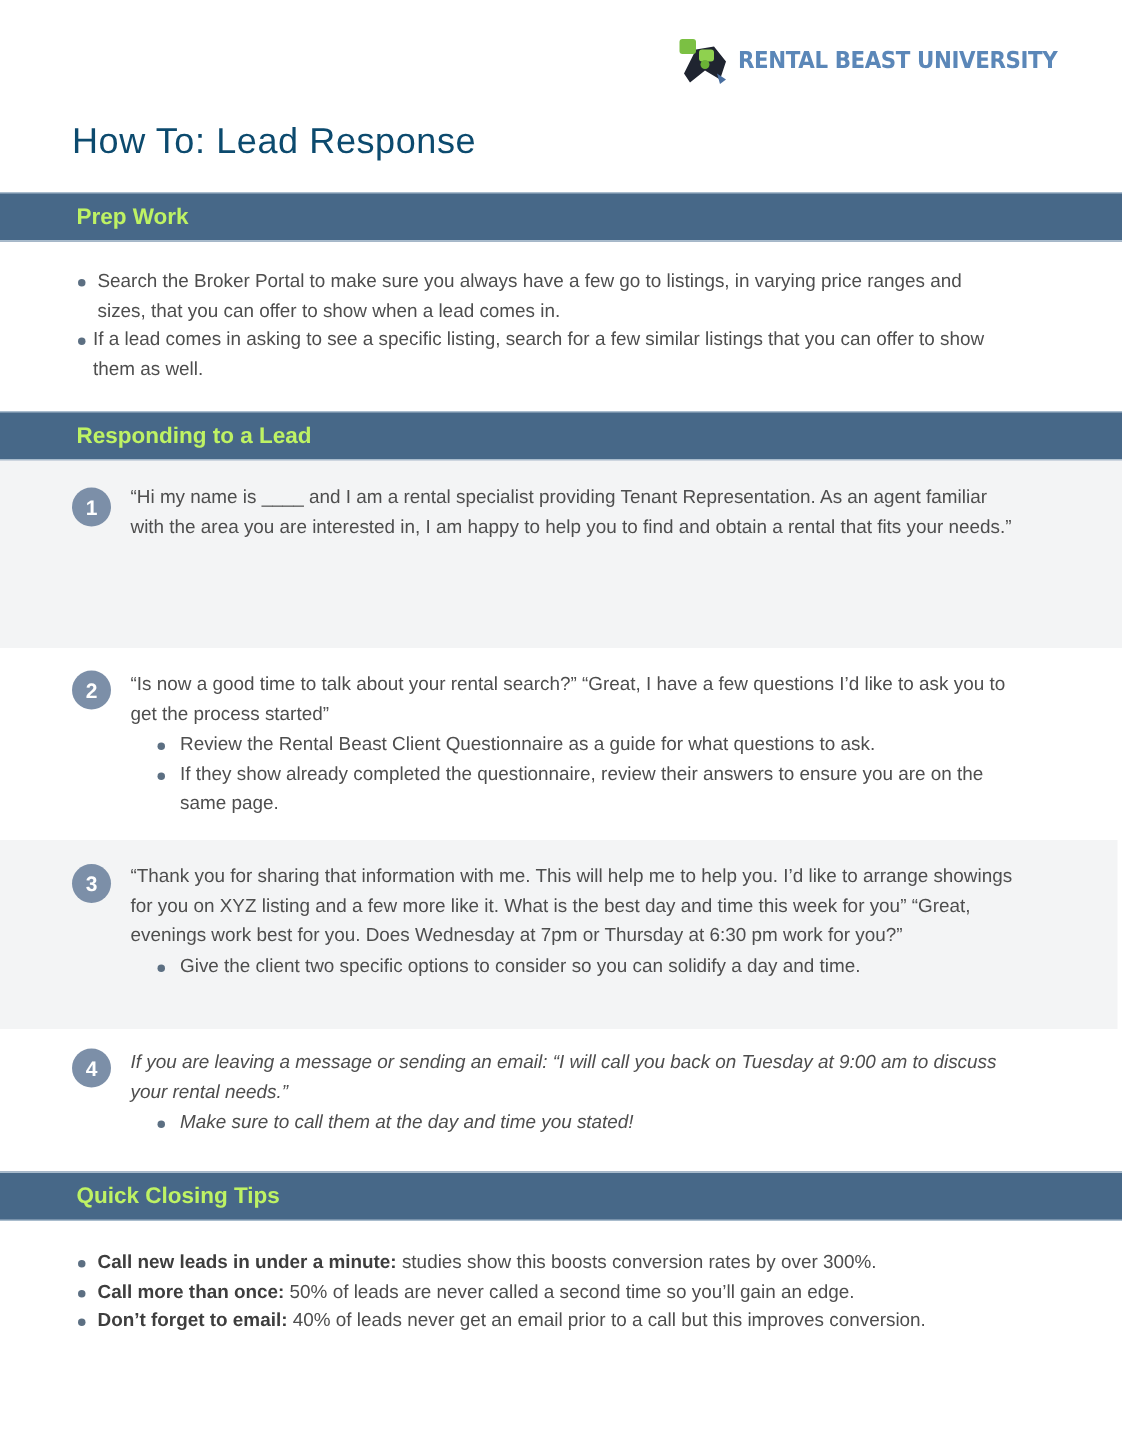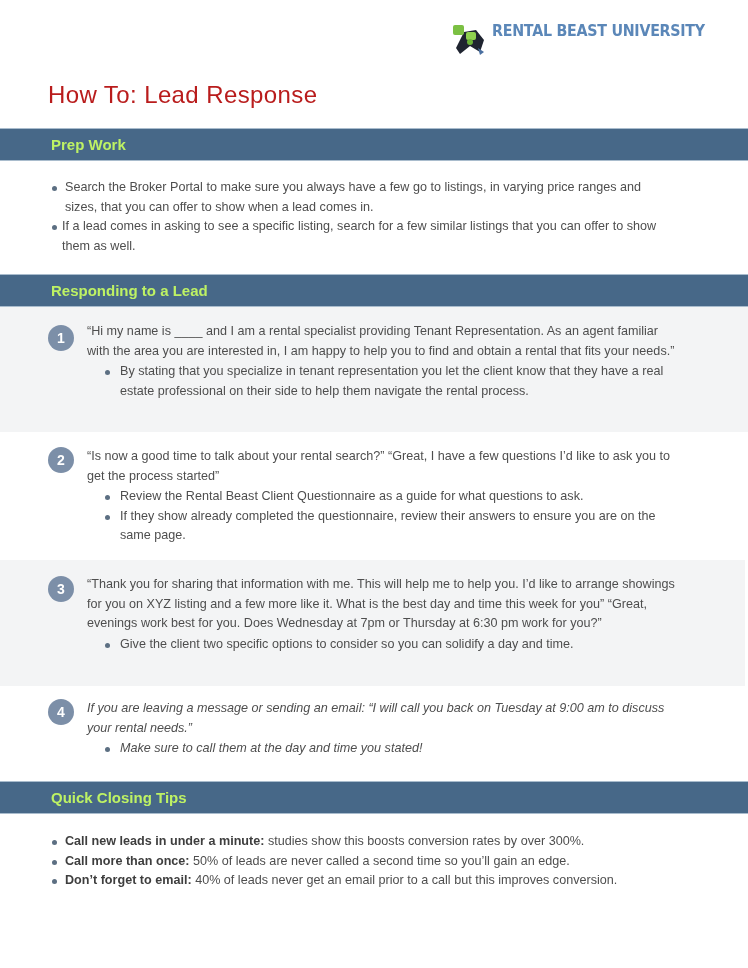--- a/index.html
+++ b/index.html
@@ -1,23 +1,23 @@
 <!DOCTYPE html>
 <html><head>
 <meta charset="utf-8">
 <style>
   * { box-sizing: border-box; margin: 0; padding: 0; }
   html, body { width: 748px; height: 968px; background: #ffffff; overflow: hidden; }
   body { font-family: "Liberation Sans", "DejaVu Sans", sans-serif; color: #4a4a4a; position: relative; }
 
-  .logo { position: absolute; left: 450px; top: 22px; height: 36px; display: flex; align-items: flex-start; }
+  .logo { position: absolute; left: 450px; top: 22px; height: 36px; display: flex; align-items: center; }
   .logo-icon { width: 38px; height: 34px; position: relative; margin-right: 4px; }
   .logo-text { font-family: "DejaVu Sans", sans-serif; font-weight: bold; font-size: 15.5px; color: #5b87b8; letter-spacing: -0.3px; transform: scaleX(0.92); transform-origin: left center; white-space: nowrap; }
 
-  .page-title { position: absolute; left: 48px; top: 81px; font-size: 24px; color: #b91c1c; letter-spacing: 0.4px; font-weight: normal; }
+  .page-title { position: absolute; left: 48px; top: 81px; font-size: 24px; color: #0c4a6e; letter-spacing: 0.4px; font-weight: normal; }
 
   .section-bar { position: absolute; left: 0; width: 748px; height: 33px; background: #476888; border-top: 1px solid #a9bccd; border-bottom: 1px solid #a9bccd; }
   .section-bar span { position: absolute; left: 51px; top: 7px; color: #bef264; font-weight: bold; font-size: 15px; }
 
   .bullets { position: absolute; left: 52px; list-style: none; font-size: 12.6px; line-height: 19.5px; color: #4e4e4e; }
   .bullets li { position: relative; padding-left: 13px; }
   .bullets li::before { content: ""; position: absolute; left: 0; top: 8px; width: 5px; height: 5px; border-radius: 50%; background: #5c6f82; }
   .bullets li.tight { padding-left: 10px; }
 
   .panel { position: absolute; left: 0; width: 748px; }
@@ -57,23 +57,20 @@
 </ul>
 
 <div class="section-bar" style="top:274px;padding-left:35px;">
   <span>Responding to a Lead</span>
 </div>
 
 <div class="panel gray" style="top:307px; height:125px;">
   <div class="step-num" style="top:18px;">1</div>
   <div class="step-text" style="top:15px;">
     <div>“Hi my name is ____ and I am a rental specialist providing Tenant Representation. As an agent familiar with the area you are interested in, I am happy to help you to find and obtain a rental that fits your needs.”</div>
-    <ul class="sub-bullets">
-      <li>By stating that you specialize in tenant representation you let the client know that they have a real estate professional on their side to help them navigate the rental process.</li>
-    </ul>
   </div>
 </div>
 
 <div class="panel" style="top:432px; height:128px;">
   <div class="step-num" style="top:15px;">2</div>
   <div class="step-text" style="top:15px;">
     <div>“Is now a good time to talk about your rental search?” “Great, I have a few questions I’d like to ask you to get the process started”</div>
     <ul class="sub-bullets">
       <li>Review the Rental Beast Client Questionnaire as a guide for what questions to ask.</li>
       <li>If they show already completed the questionnaire, review their answers to ensure you are on the same page.</li>

